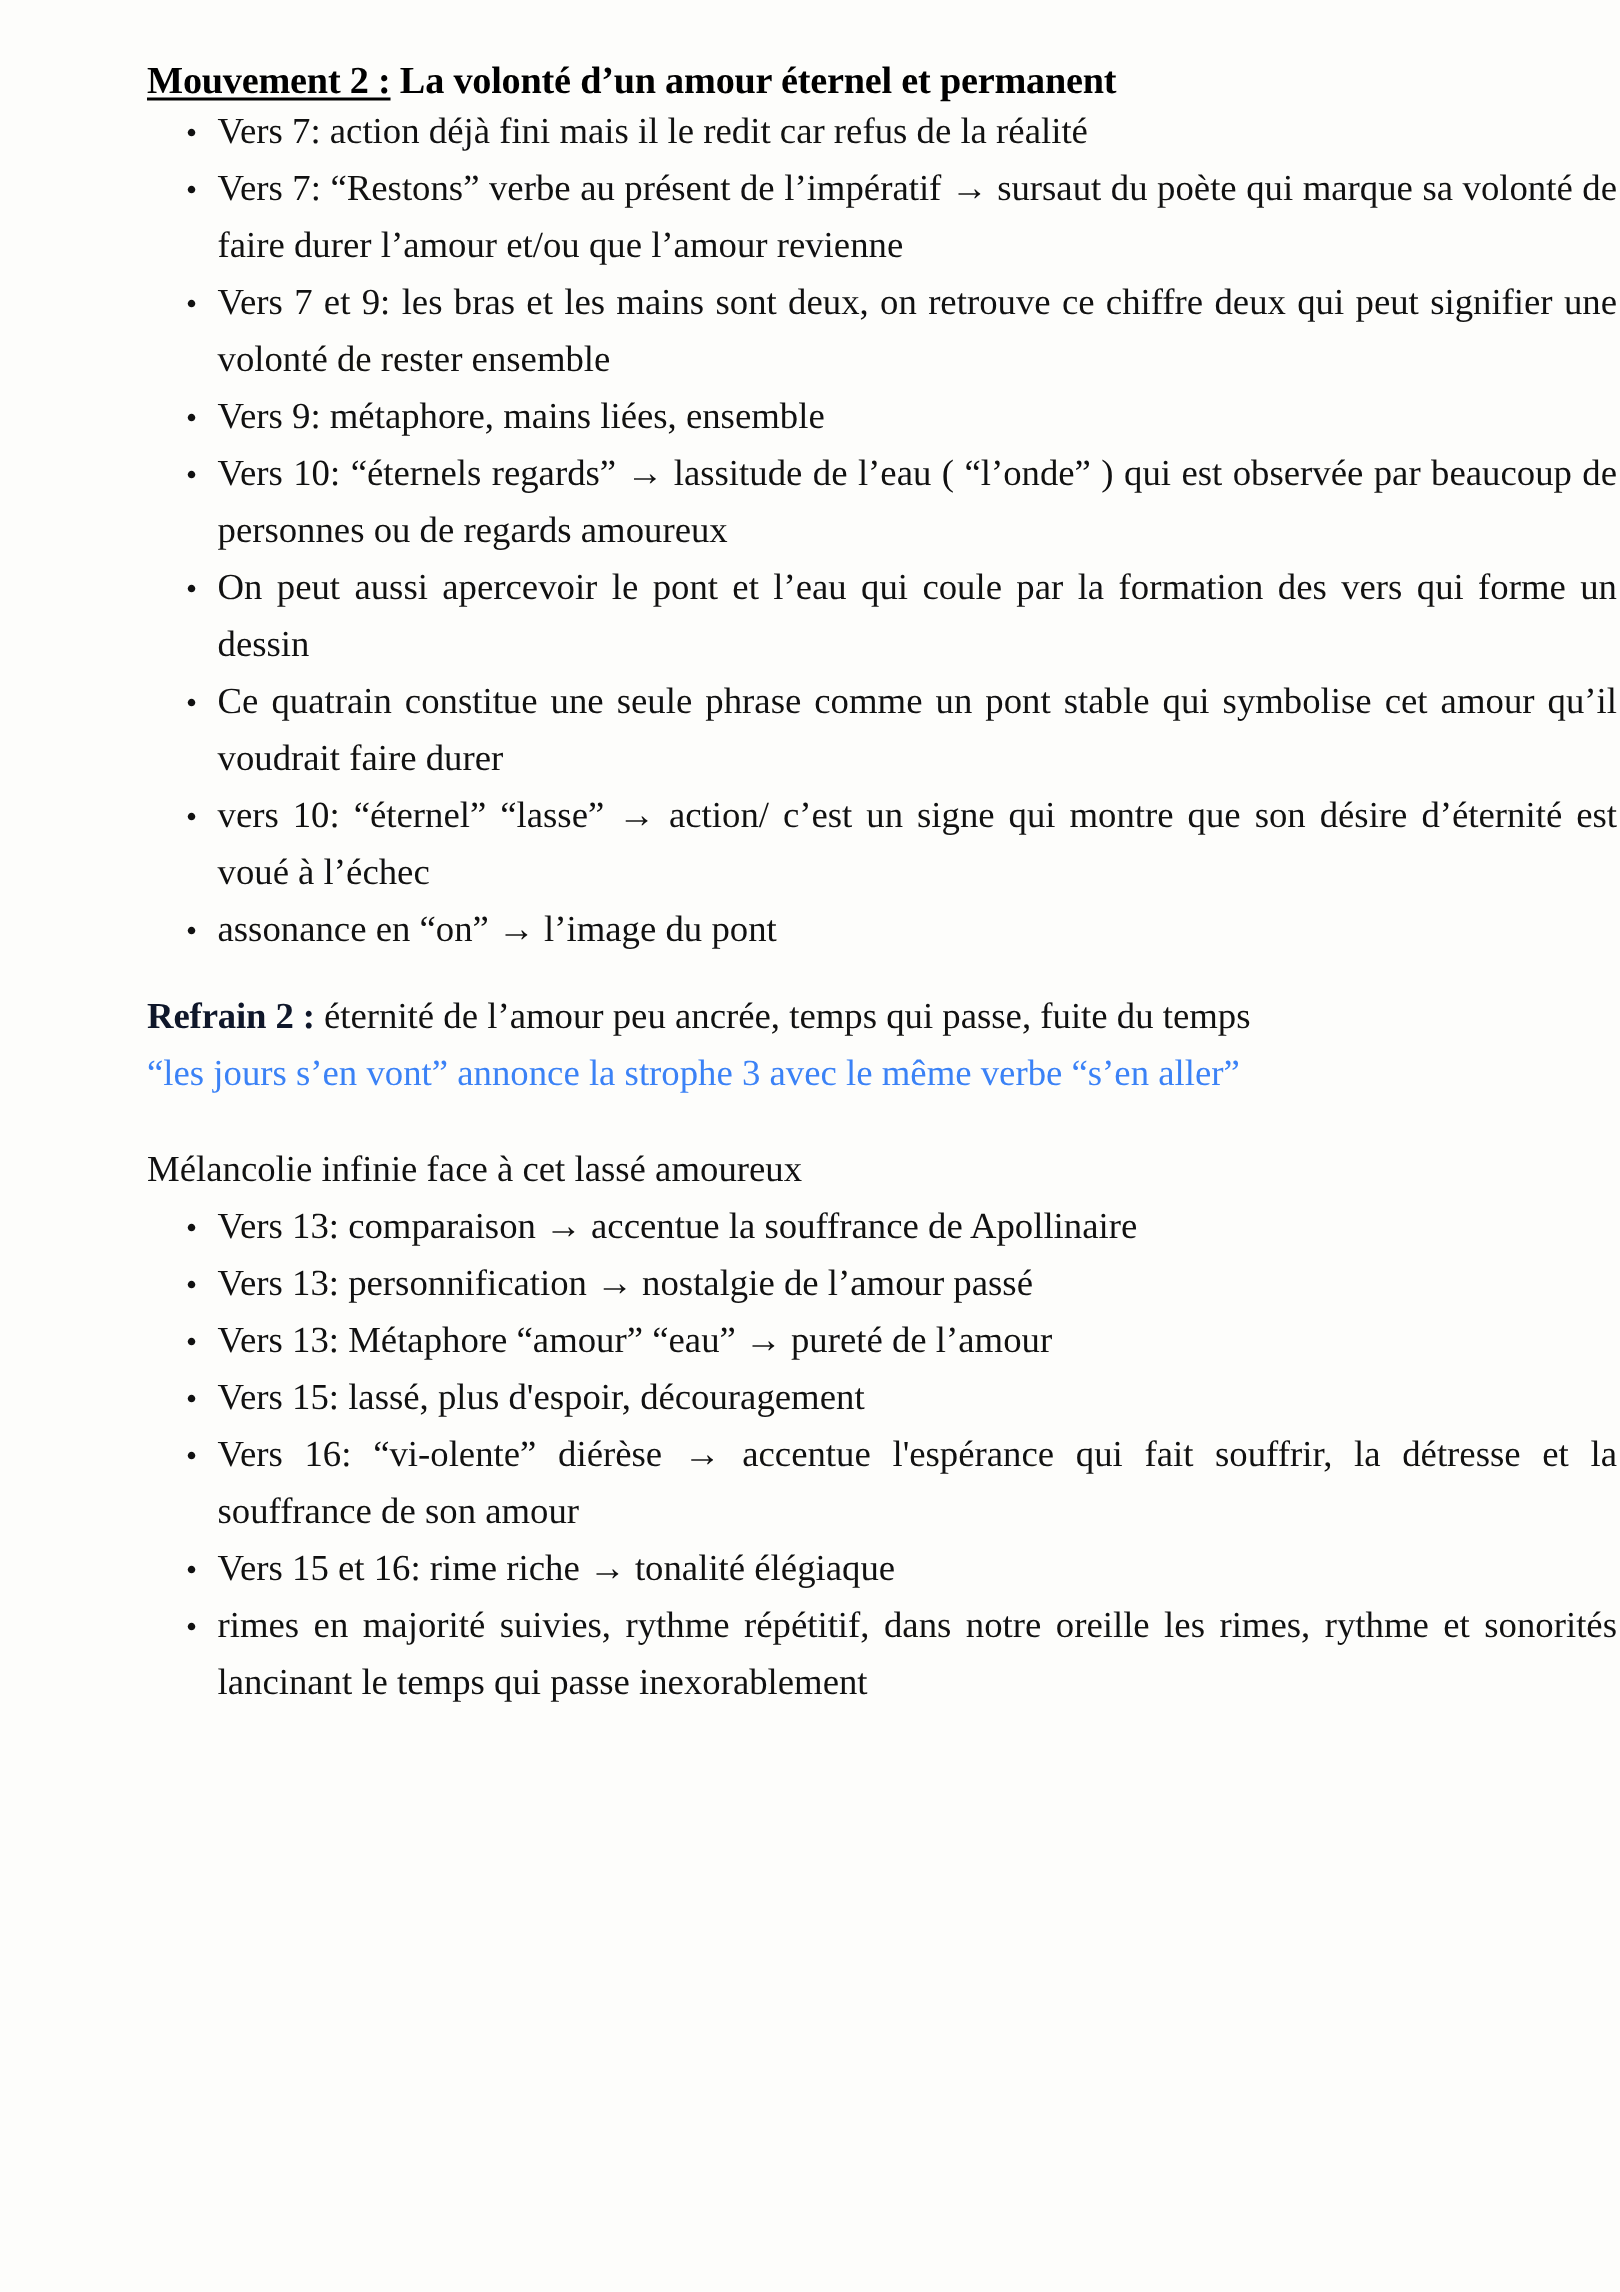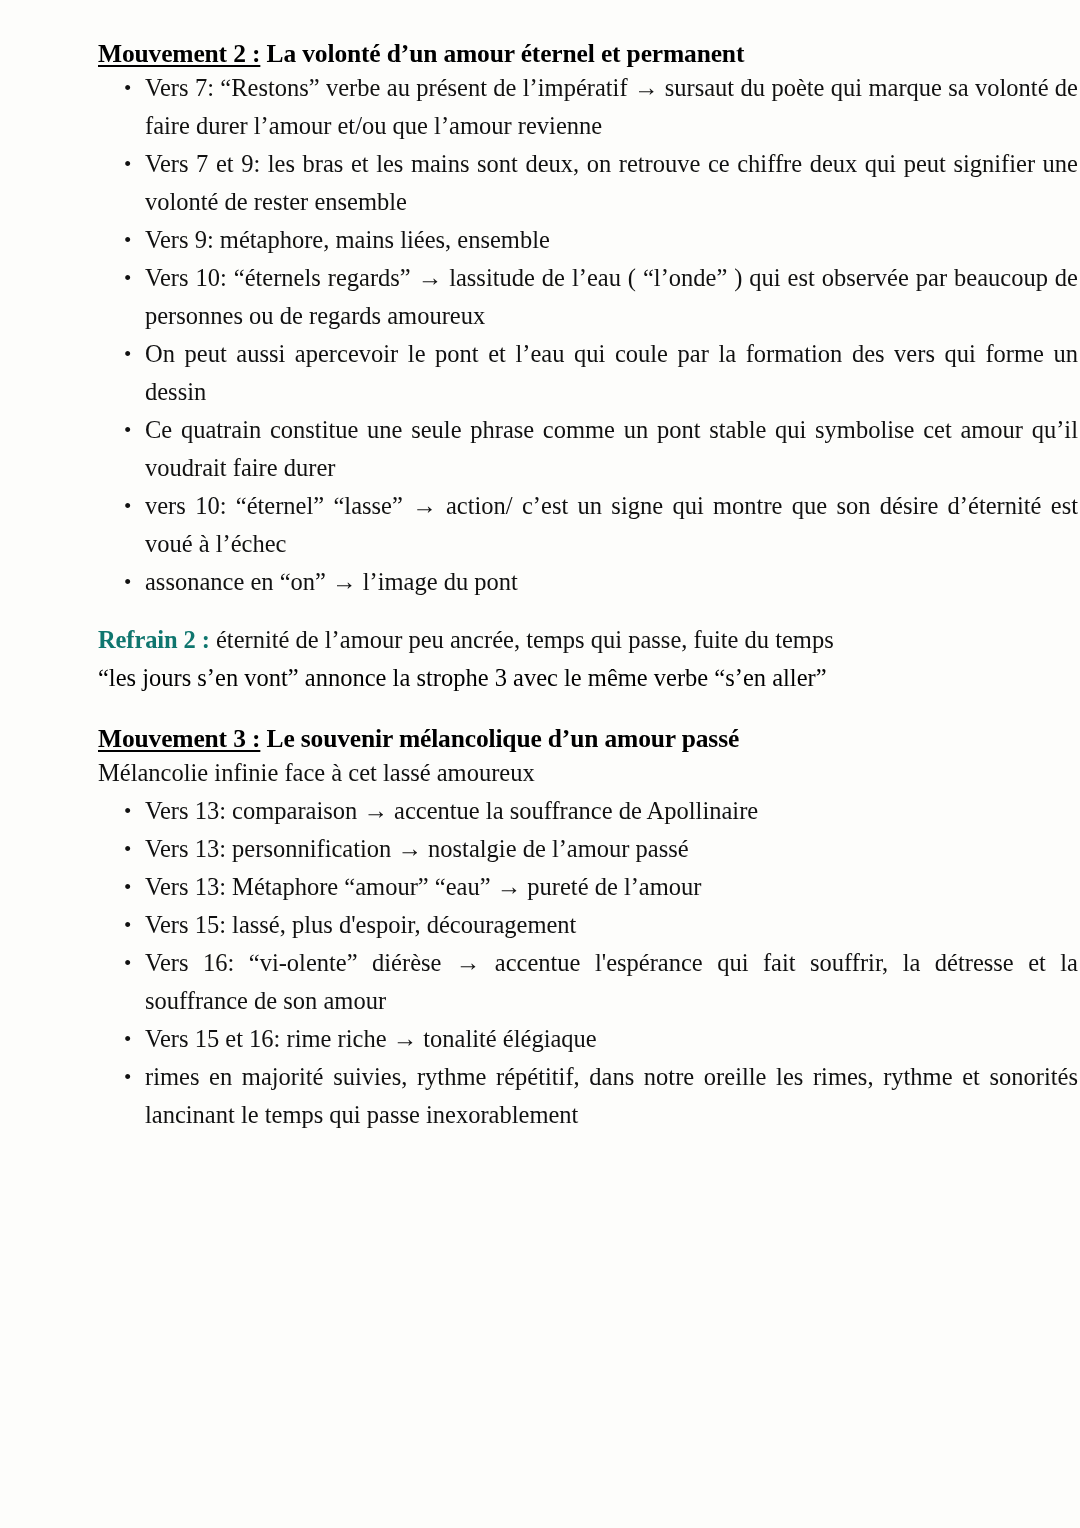--- a/index.html
+++ b/index.html
@@ -49,32 +49,32 @@
   
   .refrain-block {
     margin: 0;
     padding: 0;
     font-size: 24.5px;
     line-height: 38px;
     text-align: left;
   }
   .refrain-label {
     font-weight: bold;
-    color: #0f766e;
+    color: #0f172a;
     letter-spacing: -0.1px;
     text-align: center;
   }
   .refrain-text {
     color: #111111;
   }
   .refrain-line2 {
     display: block;
     font-size: 24.5px;
     line-height: 38px;
-    color: #000000;
+    color: #3b82f6;
   }
 
   
   .plain-line {
     margin: 0;
     padding: 0;
     font-size: 24.5px;
     line-height: 38px;
     color: #111111;
     text-align: left;
@@ -116,42 +116,40 @@
 </head>
 <body>
 
 <div class="page">
 
   <h2 class="section-heading">
     <span class="label">Mouvement 2 :</span><span class="rest"> La volonté d’un amour éternel et permanent</span>
   </h2>
 
   <ul class="bullets">
+    <li class="nojustify">Vers 7: action déjà fini mais il le redit car refus de la réalité</li>
     <li>Vers 7: “Restons” verbe au présent de l’impératif → sursaut du poète qui marque sa volonté de faire durer l’amour et/ou que l’amour revienne</li>
     <li>Vers 7 et 9: les bras et les mains sont deux, on retrouve ce chiffre deux qui peut signifier une volonté de rester ensemble</li>
     <li class="nojustify">Vers 9: métaphore, mains liées, ensemble</li>
     <li>Vers 10: “éternels regards” → lassitude de l’eau ( “l’onde” ) qui est observée par beaucoup de personnes ou de regards amoureux</li>
     <li>On peut aussi apercevoir le pont et l’eau qui coule par la formation des vers qui forme un dessin</li>
     <li>Ce quatrain constitue une seule phrase comme un pont stable qui symbolise cet amour qu’il voudrait faire durer</li>
     <li>vers 10: “éternel” “lasse” → action/ c’est un signe qui montre que son désire d’éternité est voué à l’échec</li>
     <li class="nojustify">assonance en “on” → l’image du pont</li>
   </ul>
 
   <div class="gap-md"></div>
 
   <p class="refrain-block">
     <span class="refrain-label">Refrain 2 :</span><span class="refrain-text"> éternité de l’amour peu ancrée, temps qui passe, fuite du temps</span>
     <span class="refrain-line2">“les jours s’en vont” annonce la strophe 3 avec le même verbe “s’en aller”</span>
   </p>
 
   <div class="gap-lg"></div>
 
-  <h2 class="section-heading">
-    <span class="label">Mouvement 3 :</span><span class="rest"> Le souvenir mélancolique d’un amour passé</span>
-  </h2>
 
   <p class="plain-line">Mélancolie infinie face à cet lassé amoureux</p>
 
   <ul class="bullets">
     <li class="nojustify">Vers 13: comparaison → accentue la souffrance de Apollinaire</li>
     <li class="nojustify">Vers 13: personnification → nostalgie de l’amour passé</li>
     <li class="nojustify">Vers 13: Métaphore “amour” “eau” → pureté de l’amour</li>
     <li class="nojustify">Vers 15: lassé, plus d'espoir, découragement</li>
     <li>Vers 16: “vi-olente” diérèse → accentue l'espérance qui fait souffrir, la détresse et la souffrance de son amour</li>
     <li class="nojustify">Vers 15 et 16: rime riche → tonalité élégiaque</li>

